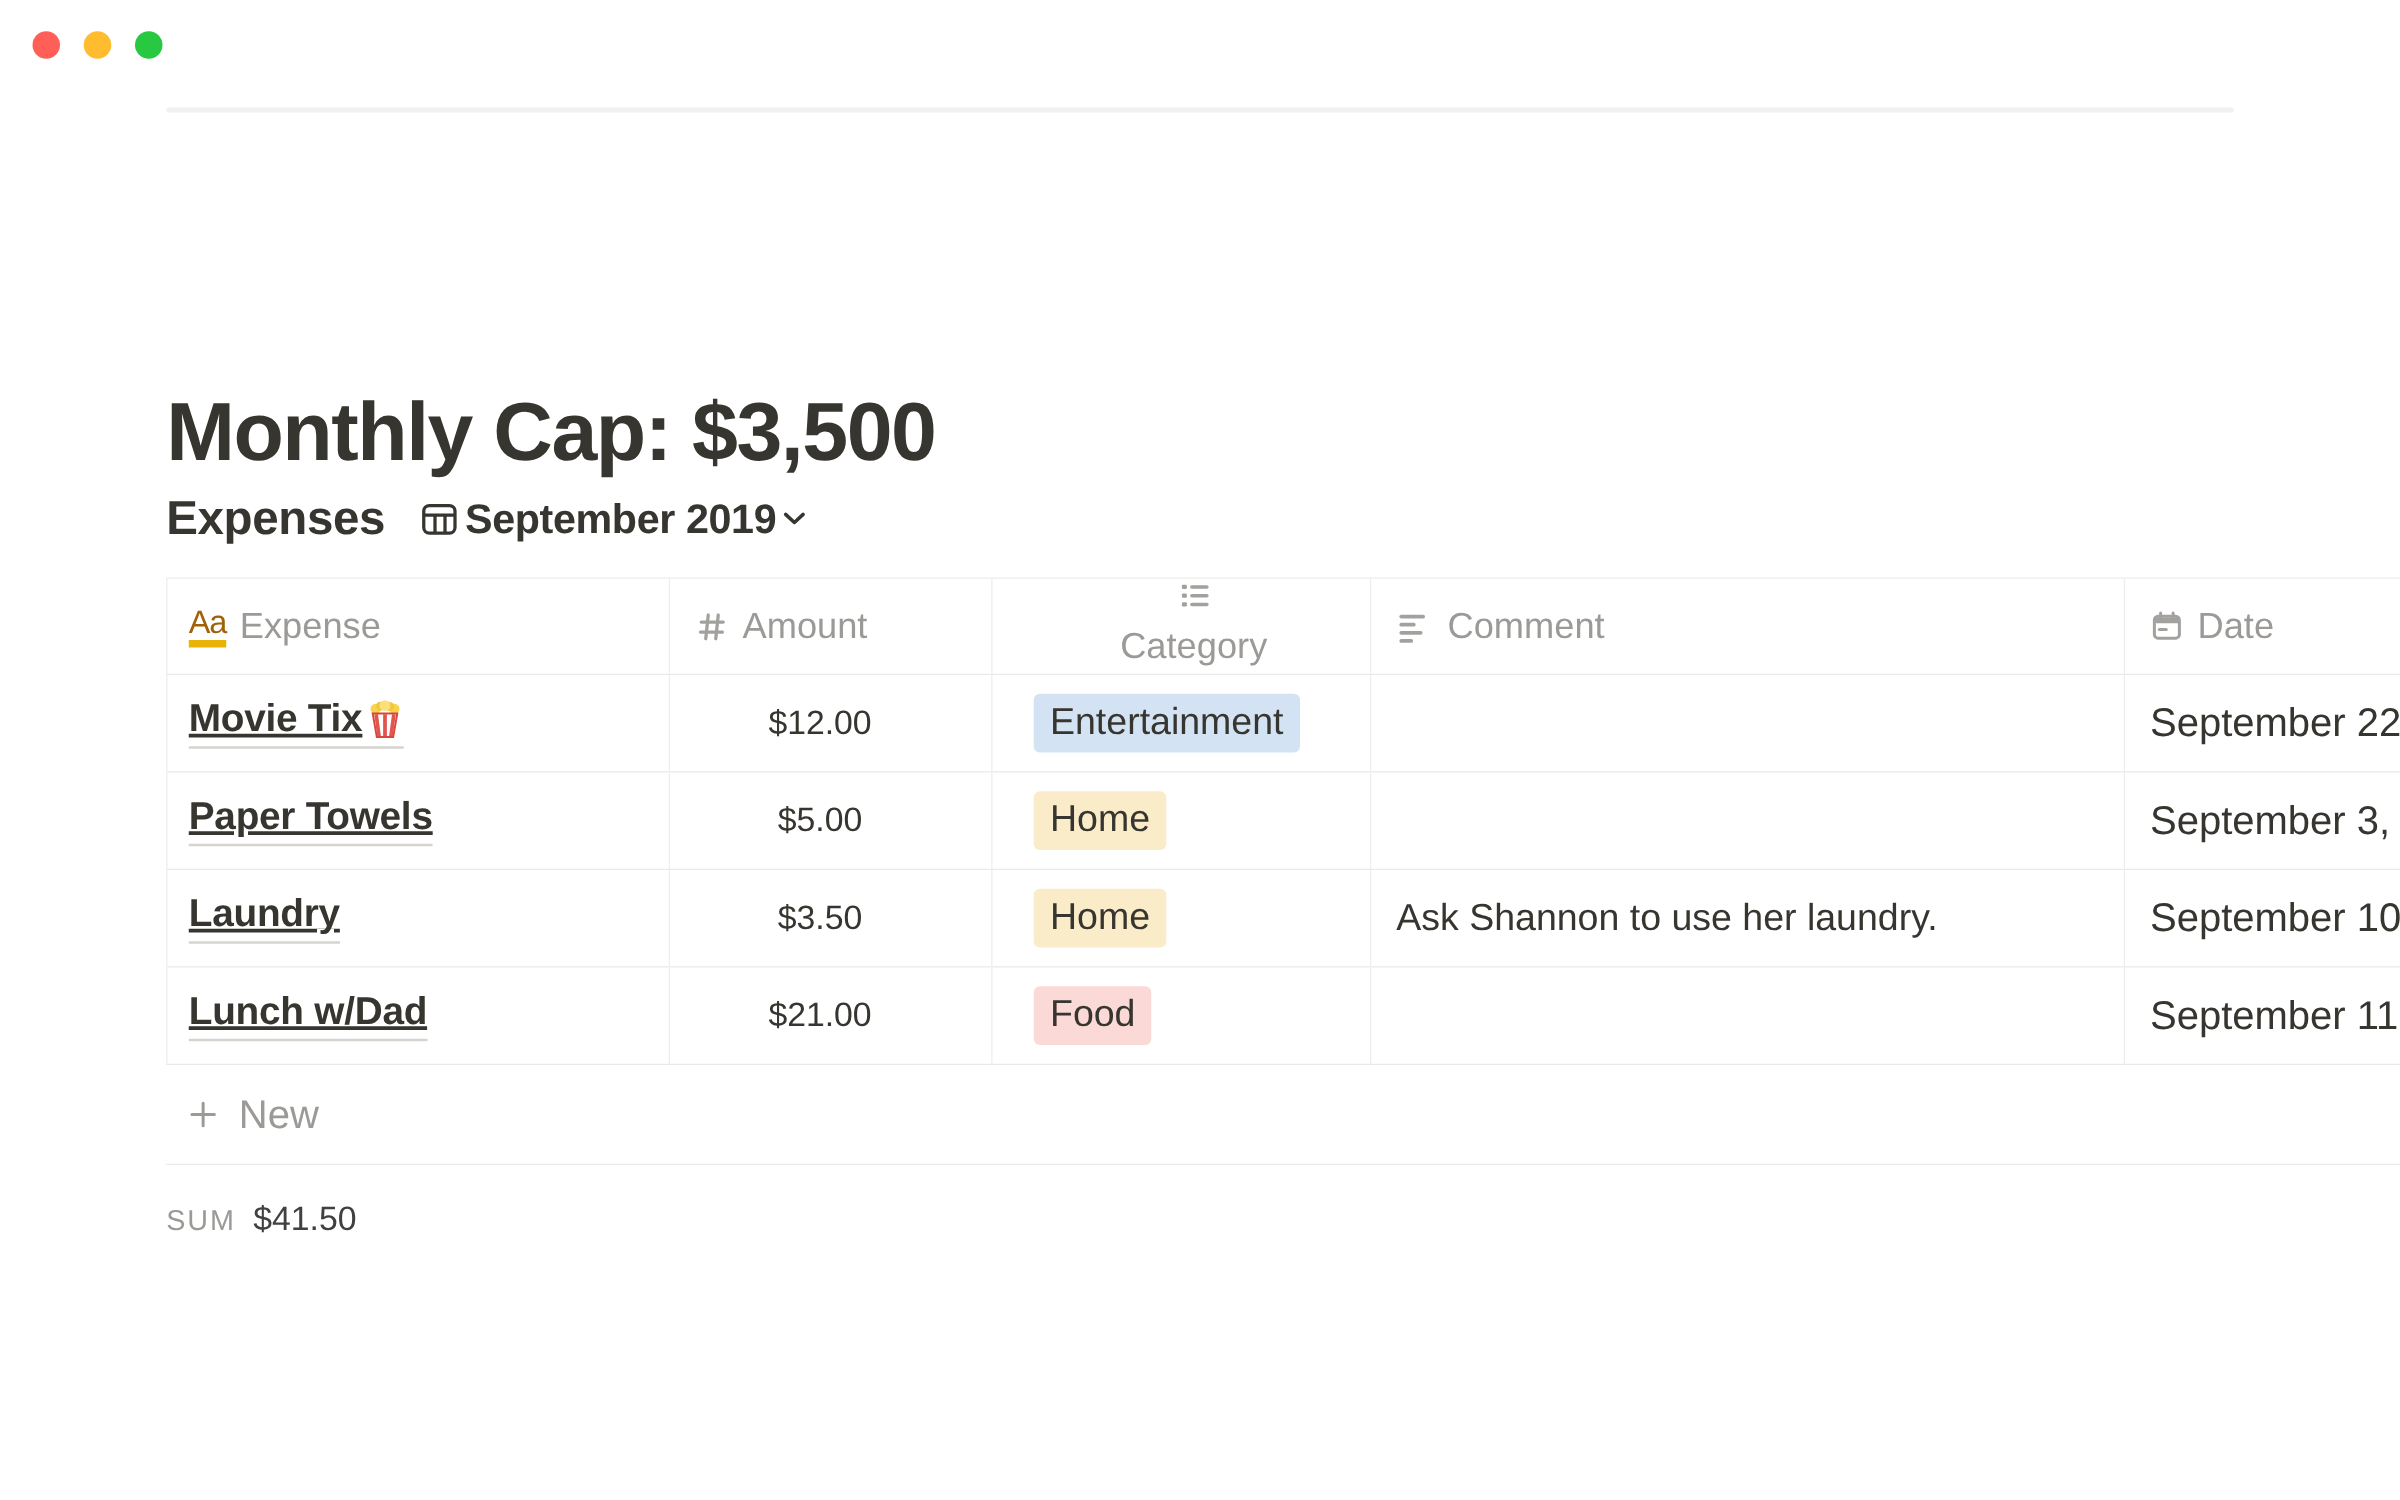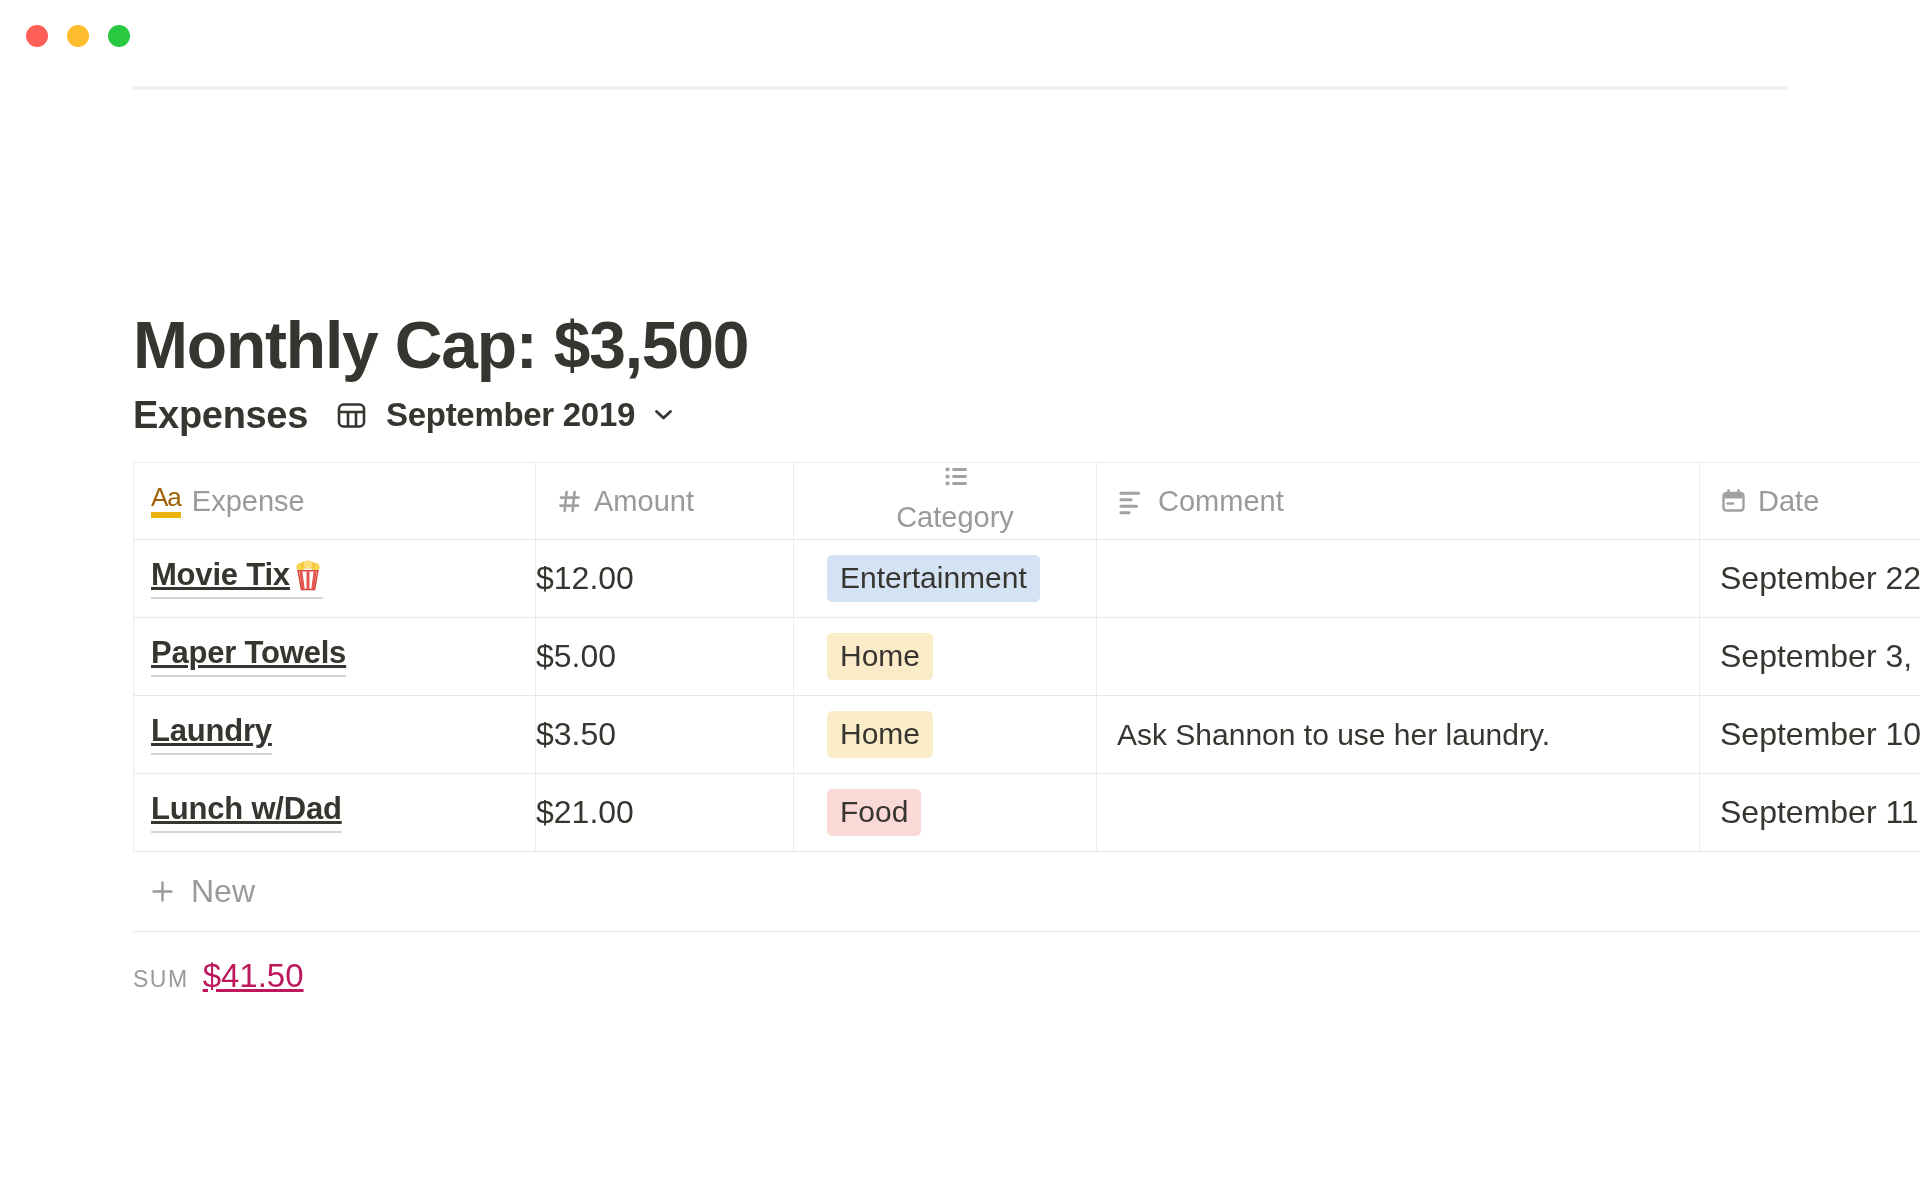--- a/index.html
+++ b/index.html
@@ -10,43 +10,43 @@
   }
   
   .traffic-lights{position:absolute;left:26px;top:25px;display:flex;gap:19px;}
   .light{width:22px;height:22px;border-radius:50%;}
   .top-divider{position:absolute;left:133px;top:86px;width:1654px;height:4px;border-radius:2px;background:#f0f1f3;}
   
   .page-title{position:absolute;left:133px;top:264px;font-size:66px;font-weight:bold;letter-spacing:-1.2px;line-height:1.15;white-space:nowrap;}
   
   .view-bar{position:absolute;left:133px;top:392px;height:46px;display:flex;align-items:center;}
   .db-title{font-size:38px;font-weight:bold;letter-spacing:-0.3px;margin:0;}
-  .view-switcher{display:flex;align-items:center;gap:19px;margin-left:28px;background:none;border:none;padding:0;cursor:pointer;font-family:inherit;color:inherit;}
+  .view-switcher{display:flex;align-items:center;gap:5px;margin-left:28px;background:none;border:none;padding:0;cursor:pointer;font-family:inherit;color:inherit;}
   .view-name{font-size:33px;font-weight:bold;letter-spacing:-0.3px;}
   
   .table{position:absolute;left:133px;top:462px;width:2010px;}
   .table-header-row{display:flex;height:78px;border-top:1px solid #eeedeb;border-bottom:1px solid #e9e9e7;border-left:1px solid #ededeb;box-sizing:border-box;}
   .header-cell{display:flex;align-items:center;gap:11px;padding-left:20px;box-sizing:border-box;border-right:1px solid #ededeb;color:#9b9a97;font-size:29px;flex:none;cursor:pointer;}
   .header-cell:first-child{padding-left:17px;}
   .aa-icon{font-size:26px;line-height:1;color:#a16207;border-bottom:6px solid #eab308;padding-bottom:2px;letter-spacing:-1px;}
   .table-row{display:flex;height:78px;border-bottom:1px solid #e9e9e7;border-left:1px solid #ededeb;box-sizing:border-box;}
   .cell{display:flex;align-items:center;box-sizing:border-box;border-right:1px solid #ededeb;flex:none;font-size:31px;}
   .expense-cell{padding-left:17px;font-weight:bold;letter-spacing:-0.2px;}
   .expense-name{display:inline-flex;align-items:center;gap:3px;border-bottom:2px solid #d6d4cf;padding-bottom:4px;line-height:1.1;text-decoration:underline;}
-  .amount-cell{justify-content:flex-start;padding-right:17px;font-size:32px;}
+  .amount-cell{justify-content:center;padding-right:17px;font-size:27px;}
   .category-cell{padding-left:33px;}
   .badge{font-size:30px;line-height:1.25;padding:4px 13px 6px;border-radius:5px;white-space:nowrap;}
   .comment-cell{padding-left:20px;font-size:30px;}
   .date-cell{padding-left:20px;font-size:32px;white-space:nowrap;}
   .new-row{display:flex;align-items:center;gap:15px;height:80px;border-bottom:1px solid #e9e9e7;padding-left:16px;box-sizing:border-box;color:#9b9a97;font-size:32px;cursor:pointer;}
   
   .sum-section{position:absolute;left:133px;top:933px;width:660px;height:85px;display:flex;align-items:center;box-sizing:border-box;padding-right:17px;}
   .sum-button{display:flex;align-items:baseline;gap:14px;background:none;border:none;padding:0;cursor:pointer;font-family:inherit;}
   .sum-label{font-size:23px;color:#9b9a97;letter-spacing:1.5px;}
-  .sum-value{font-size:33px;color:#be185d;text-decoration:underline;}
+  .sum-value{font-size:27px;color:#404040;}
   svg{display:block;flex:none;}
 </style>
 </head>
 <body>
 
 <div class="traffic-lights" id="traffic-lights">
     <div class="light" style="background: rgb(255, 95, 87);"></div>
     <div class="light" style="background: rgb(254, 188, 46);"></div>
     <div class="light" style="background: rgb(40, 200, 64);"></div>
   </div>

